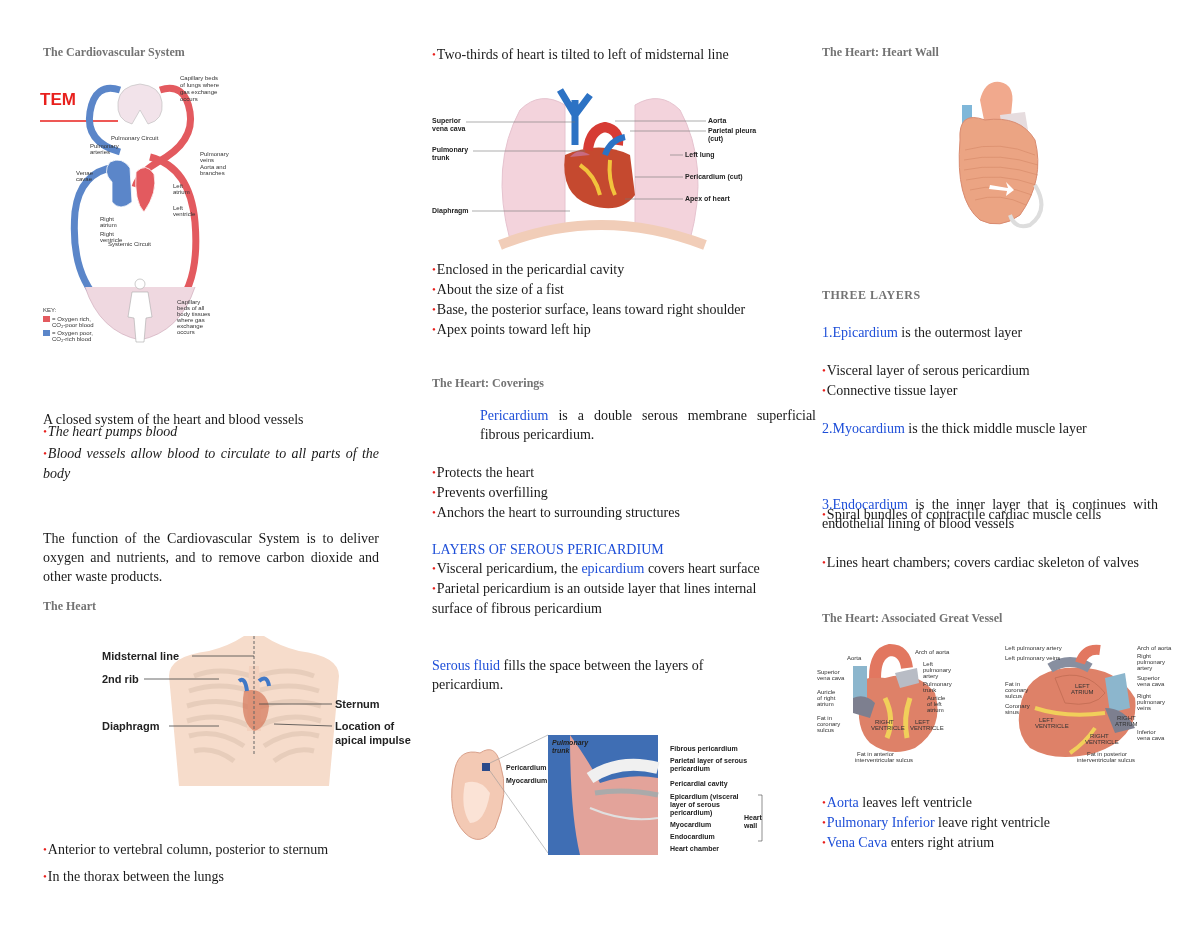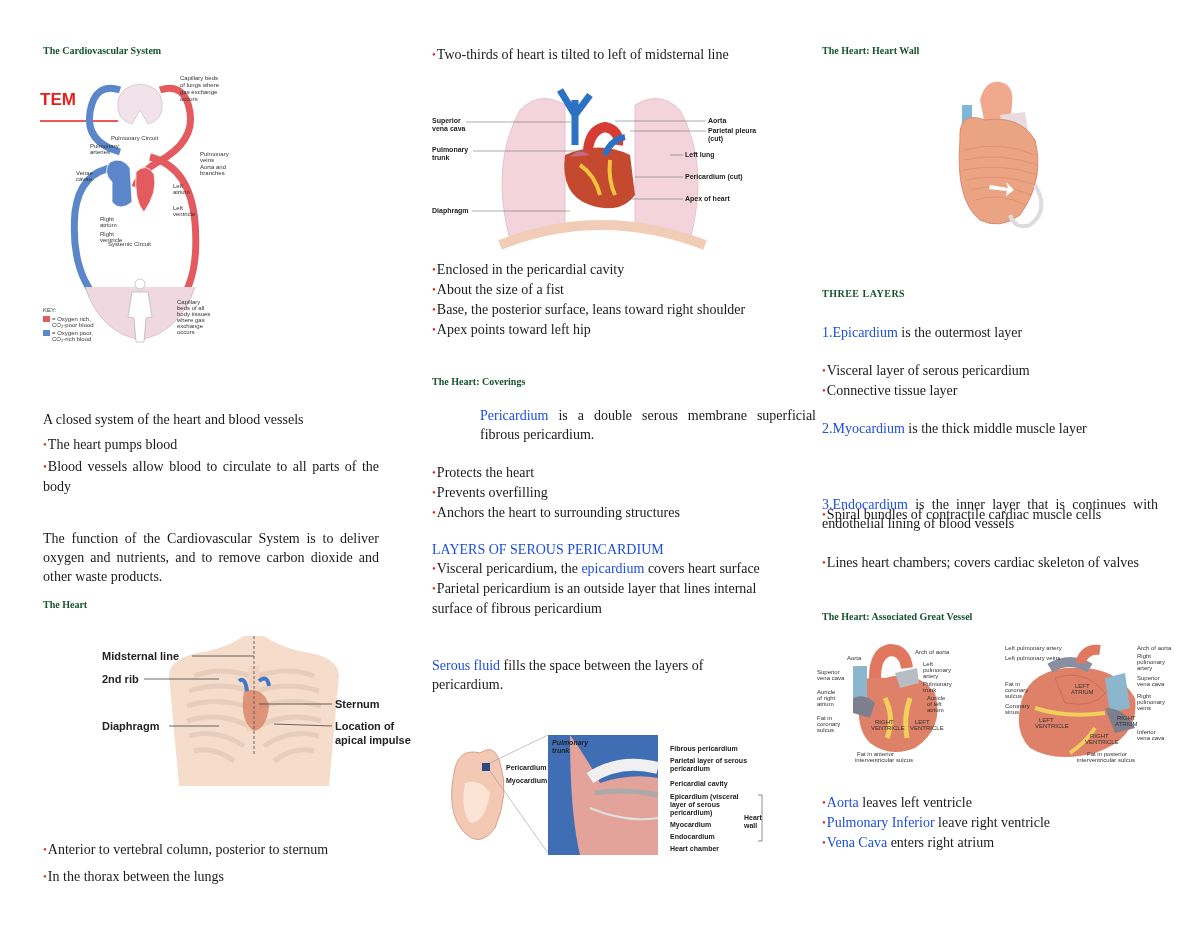--- a/index.html
+++ b/index.html
@@ -1,19 +1,19 @@
 <!DOCTYPE html>
 <html><head>
 <meta charset="utf-8">
 <style>
   * { box-sizing: border-box; margin: 0; padding: 0; }
   html, body { width: 1200px; height: 927px; background: #ffffff; overflow: hidden; }
   body { position: relative; font-family: "Liberation Serif", "DejaVu Serif", serif; color: #1a1a1a; font-size: 14px; }
   .abs { position: absolute; }
-  .h { font-weight: bold; font-size: 10px; color: #14532d; }
+  .h { font-weight: bold; font-size: 12px; color: #737373; }
   .p { font-size: 14px; line-height: 19px; }
   .just { text-align: justify; }
   .red { color: #1d4ed8; }
   .bul::before { content: "•"; color: #e8201d; font-size: 11px; margin-right: 1px; position: relative; top: -1px; }
   .fig { position: absolute; }
   .lbl { font-family: "Liberation Sans", "DejaVu Sans", sans-serif; font-size: 7px; fill: #222; font-weight: bold; }
   .lbl2 { font-family: "Liberation Sans", "DejaVu Sans", sans-serif; font-size: 11px; fill: #222; font-weight: bold; }
   .lbl3 { font-family: "Liberation Sans", "DejaVu Sans", sans-serif; font-size: 6px; fill: #333; }
 </style>
 </head>
@@ -74,21 +74,21 @@
     <rect x="3" y="244" width="7" height="6" fill="#e35a5f"></rect>
     <text class="lbl3" x="12" y="249">= Oxygen rich,</text>
     <text class="lbl3" x="12" y="255">CO₂-poor blood</text>
     <rect x="3" y="258" width="7" height="6" fill="#5b86c9"></rect>
     <text class="lbl3" x="12" y="263">= Oxygen poor,</text>
     <text class="lbl3" x="12" y="269">CO₂-rich blood</text>
   </svg>
 </div>
 
 <div class="abs p" style="left:43px; top:410px; width:336px;">A closed system of the heart and blood vessels</div>
-<div class="abs p" style="left:43px; top:435px; width:336px;">
+<div class="abs p" style="left:43px; top:422px; width:336px;font-style:italic;">
   <div class="bul">The heart pumps blood</div>
   <div class="bul just" style="margin-top:2px;">Blood vessels allow blood to circulate to all parts of the body</div>
 </div>
 <div class="abs p just" style="left:43px; top:529px; width:336px;">The function of the Cardiovascular System is to deliver oxygen and nutrients, and to remove carbon dioxide and other waste products.</div>
 <div class="abs h" style="left:43px; top:599px;">The Heart</div>
 
 <div class="fig" style="left:55px; top:636px; width:320px; height:160px;margin-left:44px;">
   <svg width="320" height="160" viewBox="0 0 320 160">
     <path d="M70 40 Q70 20 110 15 Q130 10 145 0 L165 0 Q180 10 200 15 Q240 20 240 40 L230 150 L80 150 Z" fill="#f6dccb"></path>
     <g stroke="#e7cdbb" stroke-width="5" fill="none">

